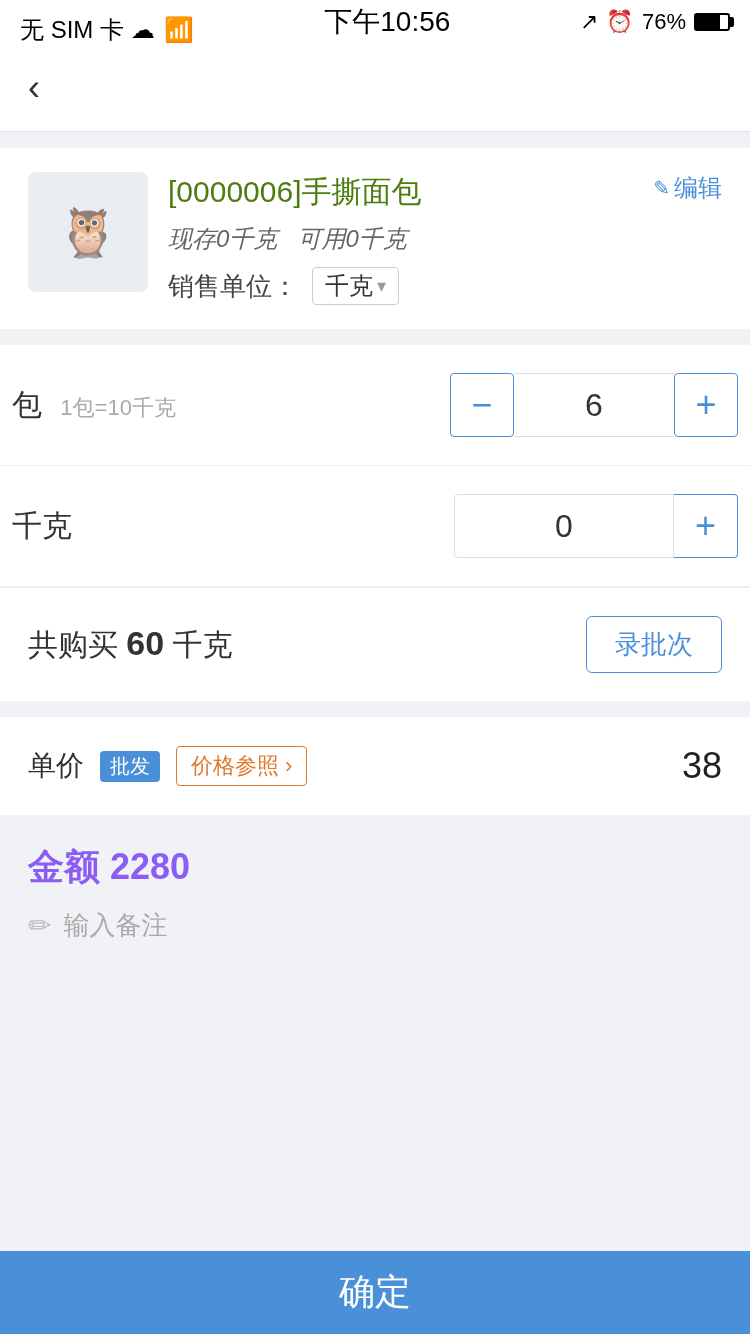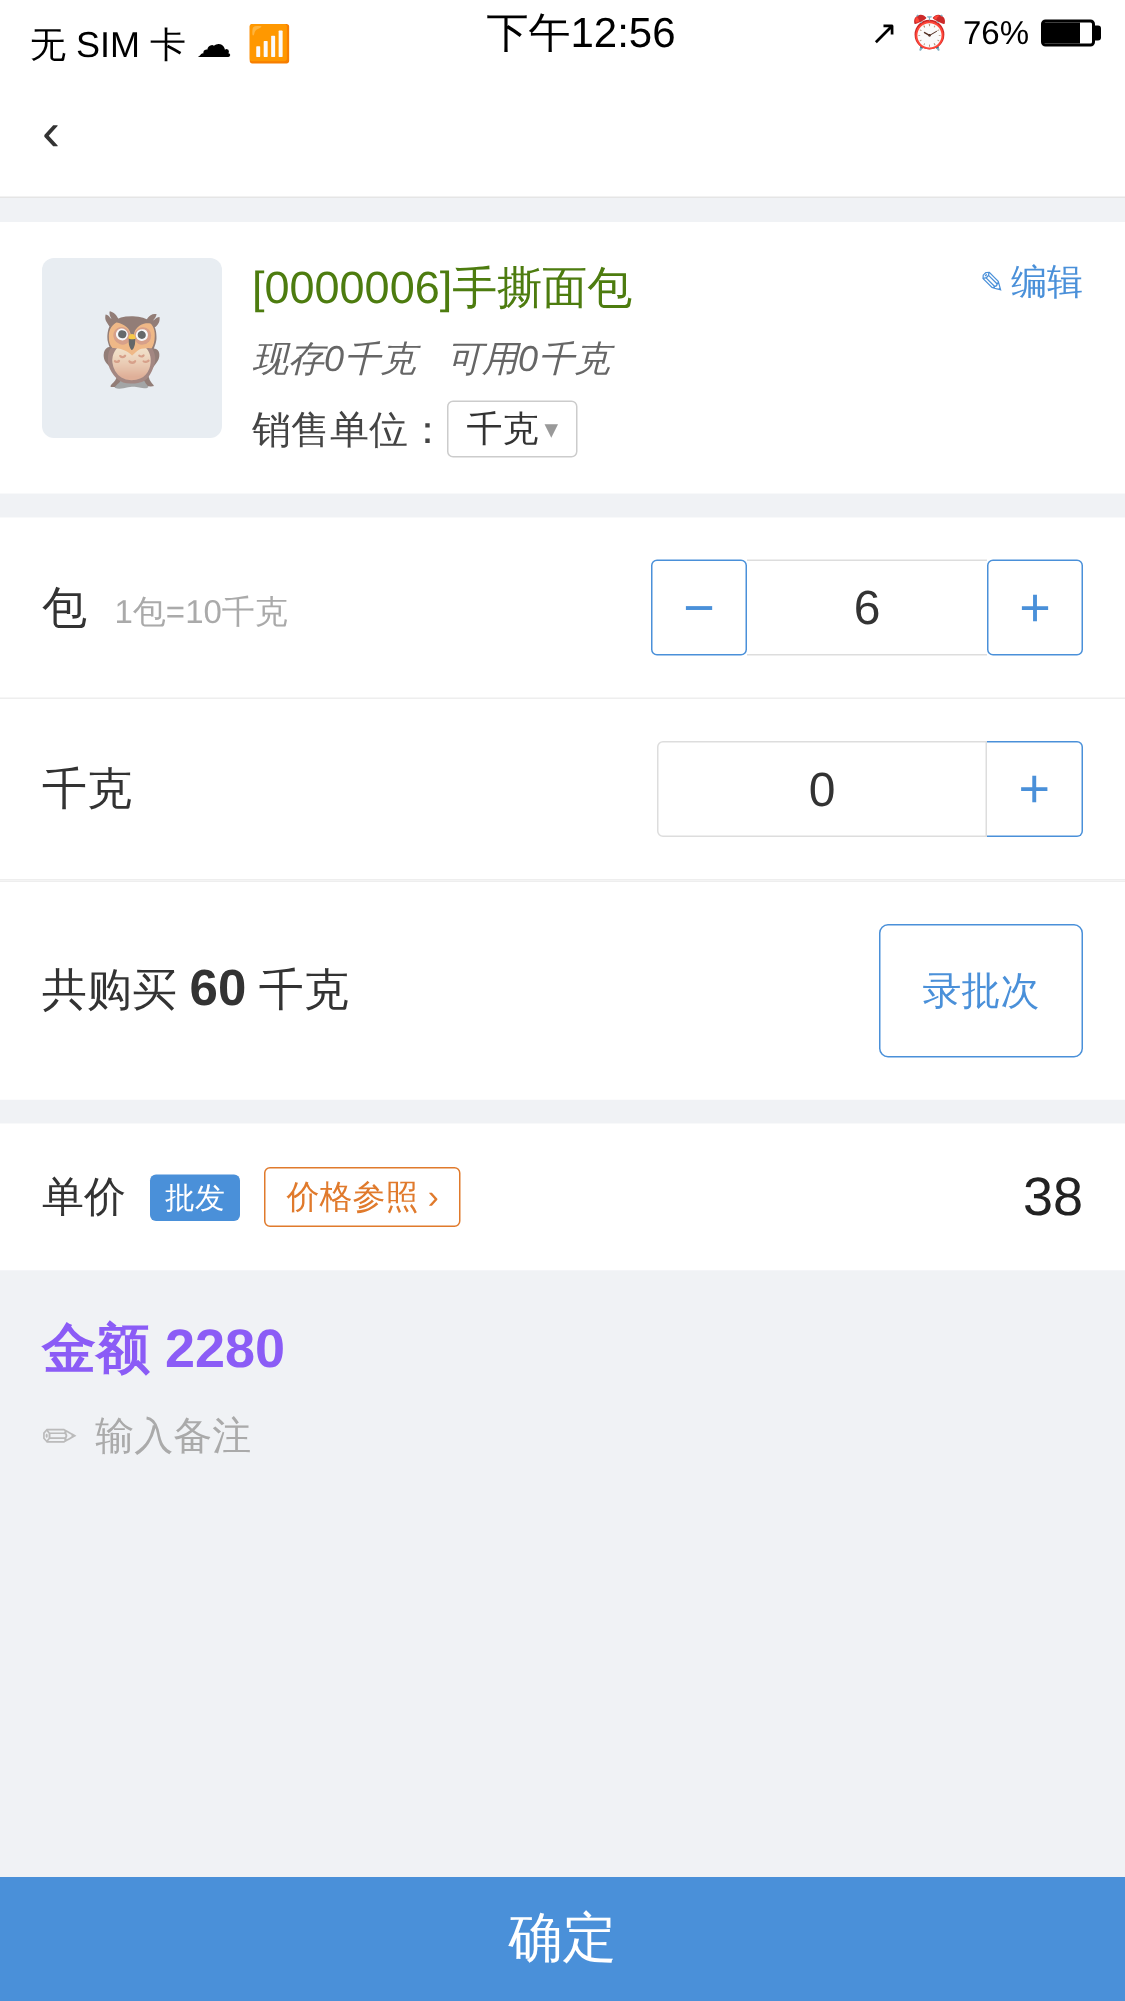--- a/index.html
+++ b/index.html
@@ -104,21 +104,21 @@
     }
     .product-stock {
       font-size: 24px;
       color: #666;
       margin-bottom: 12px;
       font-style: italic;
     }
     .product-unit-row {
       display: flex;
       align-items: center;
-      gap: 0;
+      gap: 14px;
       font-size: 26px;
       color: #444;
     }
     .unit-badge {
       display: inline-flex;
       align-items: center;
       gap: 4px;
       border: 1px solid #ccc;
       border-radius: 4px;
       padding: 2px 12px;
@@ -141,21 +141,21 @@
     .edit-icon { font-size: 20px; }
 
     
     .qty-section {
       background: #fff;
       margin-top: 16px;
     }
     .qty-row {
       display: flex;
       align-items: center;
-      padding: 28px 28px;
+      padding: 28px 12px;
       border-bottom: 1px solid #eee;
     }
     .qty-label {
       flex: 1;
       font-size: 30px;
       color: #333;
     }
     .qty-hint {
       font-size: 22px;
       color: #aaa;
@@ -231,21 +231,21 @@
     }
     .total-text .total-num {
       font-size: 34px;
       font-weight: 600;
     }
     .batch-btn {
       border: 1.5px solid #4a90d9;
       color: #4a90d9;
       background: #fff;
       border-radius: 6px;
-      padding: 26px 28px;
+      padding: 10px 28px;
       font-size: 26px;
       cursor: pointer;
     }
 
     
     .price-section {
       background: #fff;
       margin-top: 16px;
       padding: 28px 28px;
     }
@@ -329,21 +329,21 @@
     }
   </style>
 </head>
 <body>
 
 <div class="status-bar">
   <div class="status-left">
     <span>无 SIM 卡 ☁</span>
     <span>📶</span>
   </div>
-  <div class="status-center">下午12:56</div>
+  <div class="status-center">下午10:56</div>
   <div class="status-right">
     <span>↗</span>
     <span>⏰</span>
     <span>76%</span>
     <span class="battery-icon"></span>
   </div>
 </div>
 
 <div class="nav-bar">
   <span class="nav-back">‹</span>

